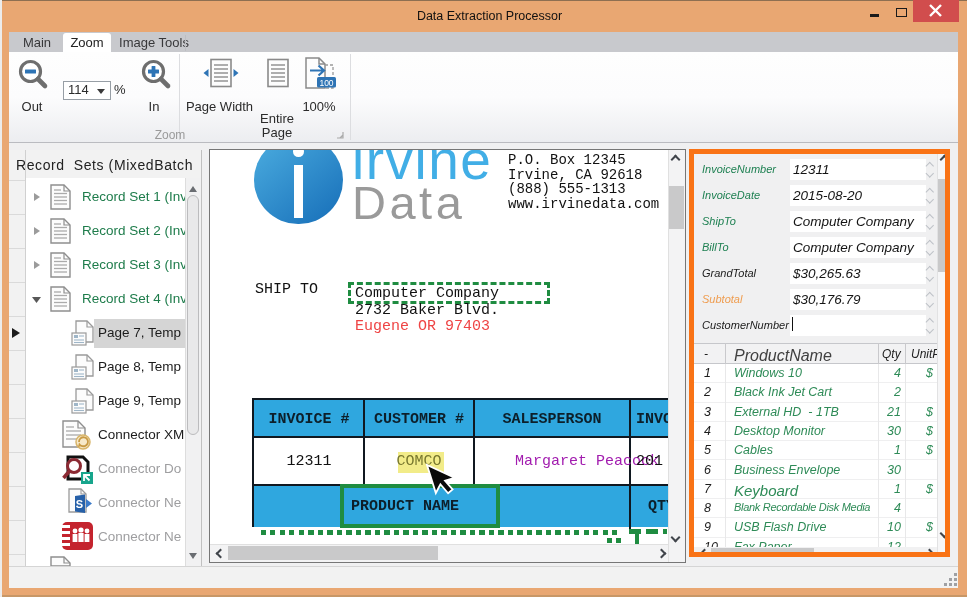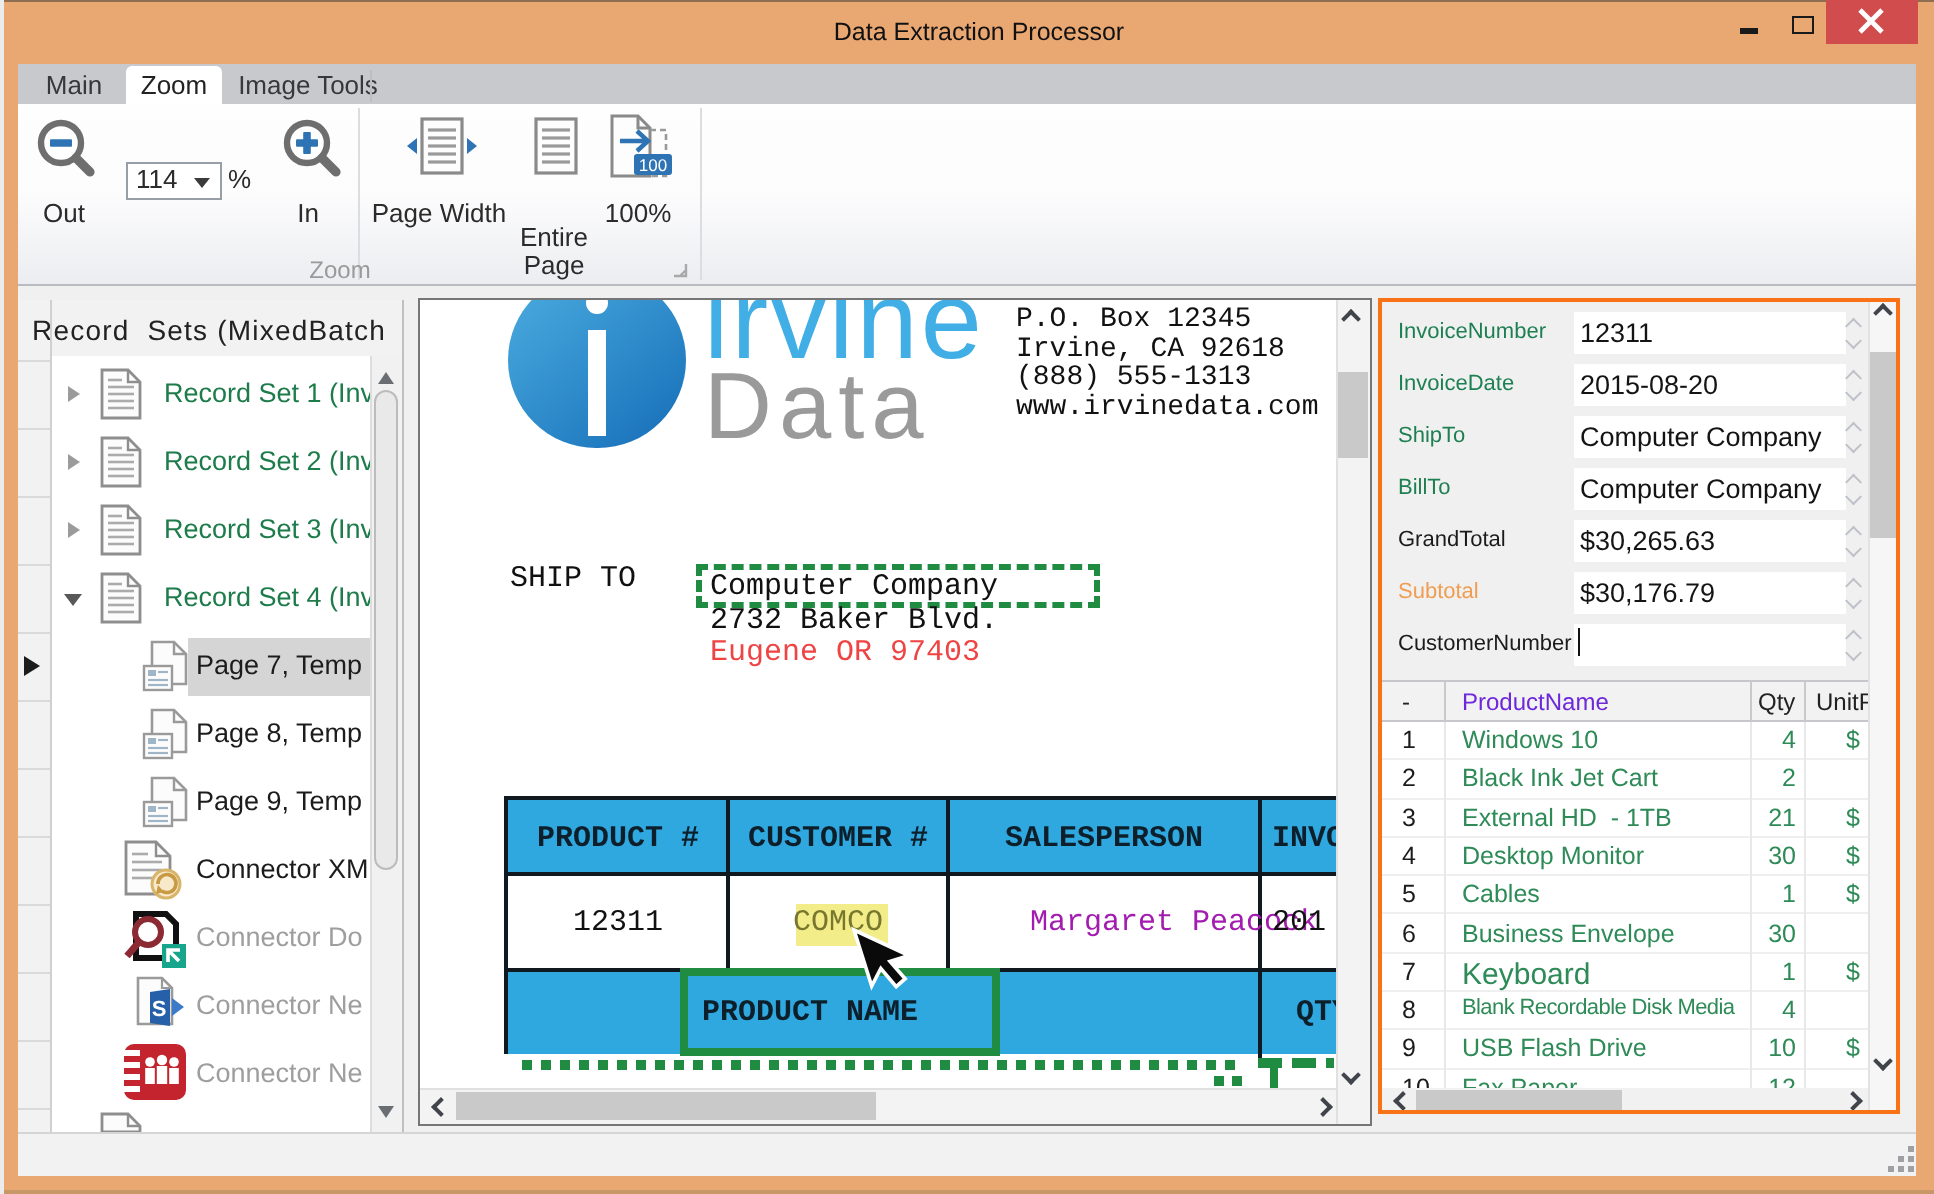--- a/index.html
+++ b/index.html
@@ -20,21 +20,21 @@
   #lp { position:absolute; left:0; top:118px; width:193px; height:416px; background:#F2F2F2; border-right:1px solid #C0C0C0; overflow:hidden; }
   #lpwhite { position:absolute; left:16px; top:28px; width:160px; height:388px; background:#fff; }
   .rcell { position:absolute; left:0; width:16px; height:34px; border-top:1px solid #DADADA; }
   .titem { position:absolute; white-space:nowrap; font-size:13.5px; }
   .tgreen { color:#1E7C4B; }
   .tgray { color:#9E9EA0; }
   .tblack { color:#1c1c1c; }
   #tsb { position:absolute; left:176px; top:28px; width:16px; height:388px; background:#F1F1F2; border-left:1px solid #DDD; }
   #doc { position:absolute; left:200px; top:117px; width:477px; height:414px; border:1px solid #767676; background:#FFFFFF; overflow:hidden; }
   .mono { font-family:"Liberation Mono", monospace; }
-  #rp { position:absolute; left:680px; top:117px; width:261px; height:408px; background:#F0F0F1; border:2px solid #f97316; overflow:hidden; }
+  #rp { position:absolute; left:680px; top:117px; width:261px; height:408px; background:#F0F0F1; border:5px solid #f97316; overflow:hidden;font-style:italic; }
   .flabel { position:absolute; left:8px; font-size:11px; white-space:nowrap; }
   .finput { position:absolute; left:96px; width:136px; height:21px; background:#fff; font-size:13.5px; line-height:21px; padding-left:3px; color:#141414; white-space:nowrap; }
   .fgreen { color:#1E8052; }
   .forange { color:#EF9D50; }
   .fblack { color:#1b1b1b; }
   .chev { position:absolute; width:7px; height:7px; border-left:2px solid #41454B; border-top:2px solid #41454B; }
   .spchev { position:absolute; width:5.5px; height:5.5px; border-left:1.5px solid #BDC1C7; border-top:1.5px solid #BDC1C7; }
   .up { transform:rotate(45deg); } .dn { transform:rotate(225deg); }
   .lf { transform:rotate(-45deg); } .rt { transform:rotate(135deg); }
   #status { position:absolute; left:9px; top:566px; width:949px; height:22px; background:#F2F2F2; border-top:1px solid #D5D5D5; }
@@ -286,21 +286,21 @@
 <div class="abs" style="left:138px;top:132px;width:202px;height:22px;border:3px dashed #1F8C41;"></div>
 <div class="abs mono" style="left:145px;top:135px;font-size:15px;color:#111;">Computer Company</div>
 <div class="abs mono" style="left:145px;top:151.5px;font-size:15px;color:#111;">2732 Baker Blvd.</div>
 <div class="abs mono" style="left:145px;top:168px;font-size:15px;color:#ef4444;">Eugene OR 97403</div>
 <div class="abs" style="left:42px;top:248px;width:430px;height:129px;border:2px solid #101820;border-right:none;border-bottom:none;">
 <div class="abs" style="left:0;top:0;width:430px;height:38px;background:#2FA7DF;border-bottom:2px solid #101820;"></div>
 <div class="abs" style="left:0;top:84px;width:430px;height:43px;background:#2FA7DF;border-top:2px solid #101820;"></div>
 <div class="abs" style="left:109px;top:0;width:2px;height:84px;background:#101820;"></div>
 <div class="abs" style="left:219px;top:0;width:2px;height:84px;background:#101820;"></div>
 <div class="abs" style="left:375px;top:0;width:2px;height:129px;background:#101820;"></div>
-<div class="abs mono" style="left:0px;top:11px;width:110px;text-align:center;font-size:15px;font-weight:bold;color:#0D1F2A;">PRODUCT #</div>
+<div class="abs mono" style="left:0px;top:11px;width:110px;text-align:center;font-size:15px;font-weight:bold;color:#0D1F2A;">INVOICE #</div>
 <div class="abs mono" style="left:111px;top:11px;width:108px;text-align:center;font-size:15px;font-weight:bold;color:#0D1F2A;">CUSTOMER #</div>
 <div class="abs mono" style="left:221px;top:11px;width:154px;text-align:center;font-size:15px;font-weight:bold;color:#0D1F2A;">SALESPERSON</div>
 <div class="abs mono" style="left:382px;top:11px;font-size:15px;font-weight:bold;color:#0D1F2A;">INVOIC</div>
 <div class="abs mono" style="left:0px;top:53px;width:110px;text-align:center;font-size:15px;color:#111;">12311</div>
 <div class="abs" style="left:144px;top:52px;width:46px;height:21px;background:#F2EC89;"></div>
 <div class="abs mono" style="left:111px;top:53px;width:108px;text-align:center;font-size:15px;color:#77772e;">COMCO</div>
 <div class="abs mono" style="left:221px;top:53px;width:184px;text-align:right;font-size:15px;color:#a21caf;">Margaret Peacock</div>
 <div class="abs mono" style="left:382px;top:53px;font-size:15px;color:#111;">201</div>
 <div class="abs" style="left:86px;top:84px;width:160px;height:44px;border:4px solid #1F8C41;"></div>
 <div class="abs mono" style="left:97px;top:98px;font-size:15px;font-weight:bold;color:#0D1F2A;">PRODUCT NAME</div>
@@ -354,21 +354,21 @@
 <div class="finput" style="top:161px;"></div>
 <div class="spchev up" style="left:233px;top:165px;"></div>
 <div class="spchev dn" style="left:233px;top:173px;"></div>
 <div class="abs" style="left:97.5px;top:163px;width:1.5px;height:14px;background:#111;"></div>
 <div class="abs" style="left:0;top:189px;width:243px;height:204px;background:#fff;overflow:hidden;">
 <div class="abs" style="left:0;top:0;width:243px;height:21px;background:#F2F2F3;border-top:1px solid #C6C7CB;border-bottom:1px solid #C6C7CB;"></div>
 <div class="abs" style="left:31px;top:0;width:1px;height:21px;background:#C9C9CC;"></div>
 <div class="abs" style="left:184px;top:0;width:1px;height:21px;background:#C9C9CC;"></div>
 <div class="abs" style="left:211px;top:0;width:1px;height:21px;background:#C9C9CC;"></div>
 <div class="abs" style="left:10px;top:4px;font-size:12px;color:#222;">-</div>
-<div class="abs" style="left:40px;top:4px;font-size:12px;color:#6d28d9;">ProductName</div>
+<div class="abs" style="left:40px;top:4px;font-size:16px;color:#404040;">ProductName</div>
 <div class="abs" style="left:188px;top:4px;font-size:12px;color:#222;">Qty</div>
 <div class="abs" style="left:217px;top:4px;font-size:12px;color:#222;">UnitP</div>
 <div class="abs" style="left:0;top:21.0px;width:243px;height:19.3px;border-bottom:1px solid #EFEFF0;"></div>
 <div class="abs" style="left:10px;top:23.0px;font-size:12.5px;color:#1c1c1c;">1</div>
 <div class="abs" style="left:40px;top:23.0px;font-size:12.5px;color:#2E8B57;white-space:nowrap;">Windows 10</div>
 <div class="abs" style="left:150px;top:23.0px;width:57px;text-align:right;font-size:12.5px;color:#2E8B57;">4</div>
 <div class="abs" style="left:212px;top:23.0px;width:27px;text-align:right;font-size:12.5px;color:#2E8B57;">$</div>
 <div class="abs" style="left:0;top:40.3px;width:243px;height:19.3px;border-bottom:1px solid #EFEFF0;"></div>
 <div class="abs" style="left:10px;top:42.3px;font-size:12.5px;color:#1c1c1c;">2</div>
 <div class="abs" style="left:40px;top:42.3px;font-size:12.5px;color:#2E8B57;white-space:nowrap;">Black Ink Jet Cart</div>

